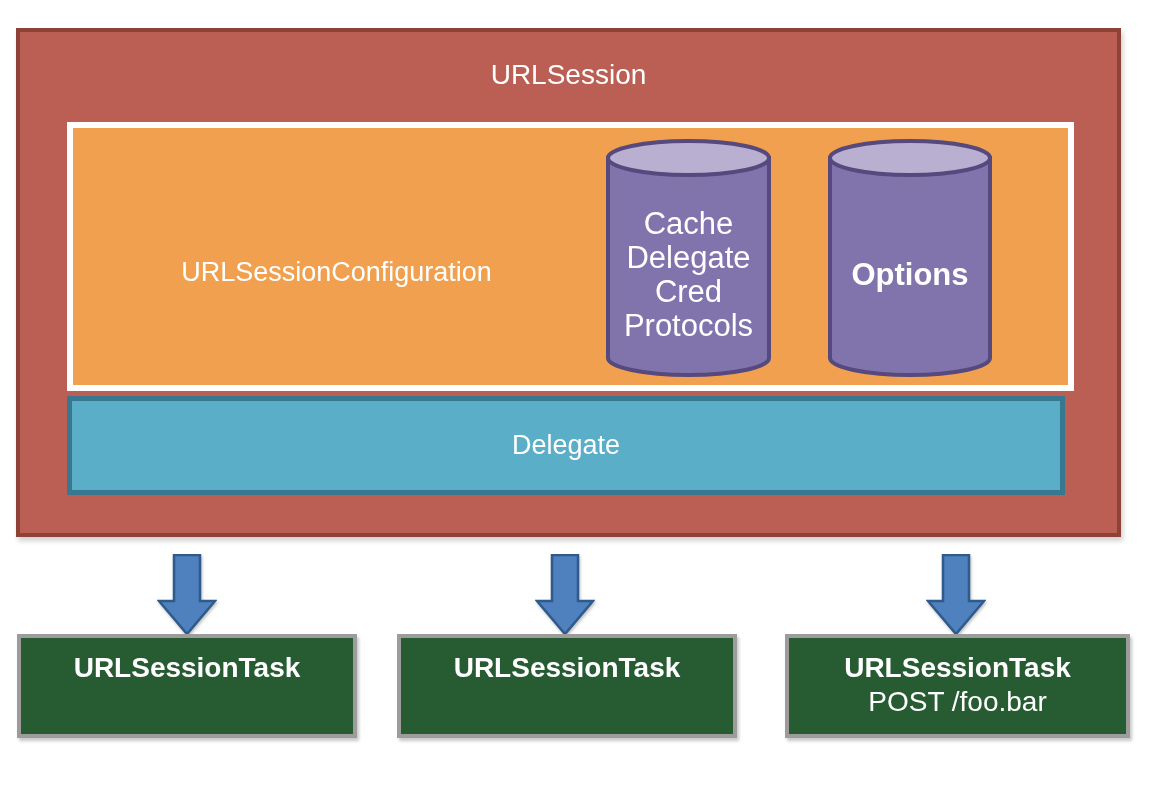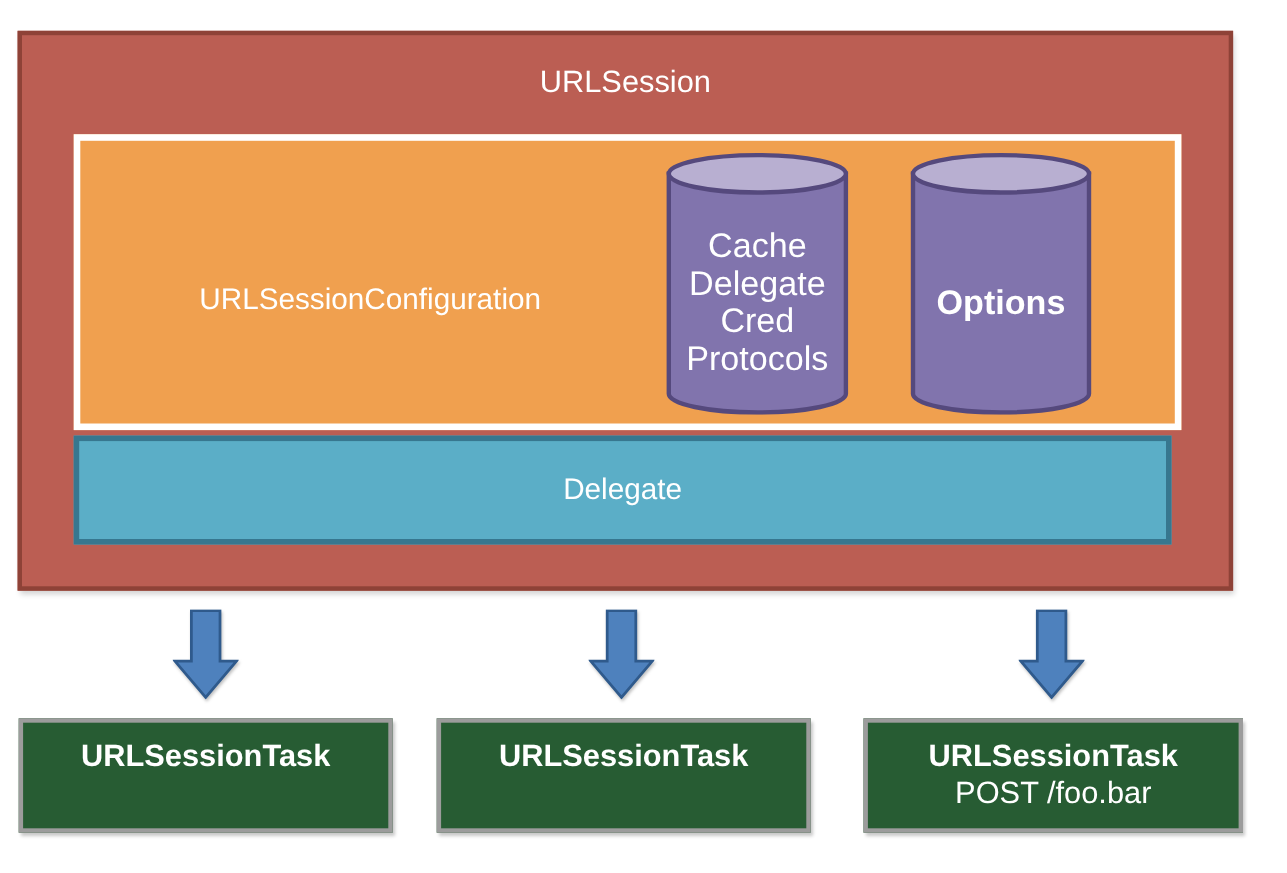--- a/index.html
+++ b/index.html
@@ -100,21 +100,21 @@
     top: 554px;
     width: 60px; height: 82px;
     filter: drop-shadow(1px 2px 1.5px rgba(0,0,0,0.25));
   }
   .down-arrow.a1 { left: 157px; }
   .down-arrow.a2 { left: 535px; }
   .down-arrow.a3 { left: 926px; }
   
   .task-box {
     position: absolute;
-    top: 653px;
+    top: 634px;
     height: 104px;
     background: var(--task-fill);
     border: 4px solid var(--task-border);
     box-shadow: 2px 3px 3px rgba(0,0,0,0.22);
     color: var(--text-on-dark);
     text-align: center;
     padding-top: 13px;
     line-height: 34px;
     font-size: 28px;
   }

